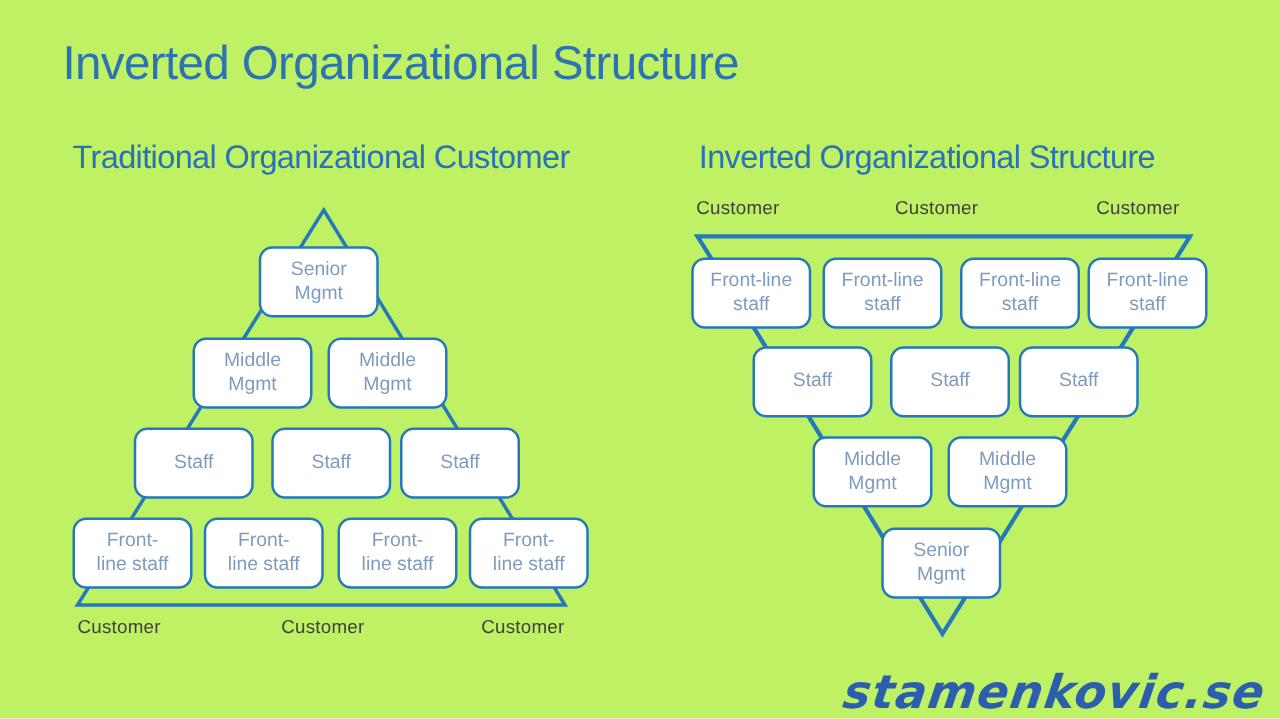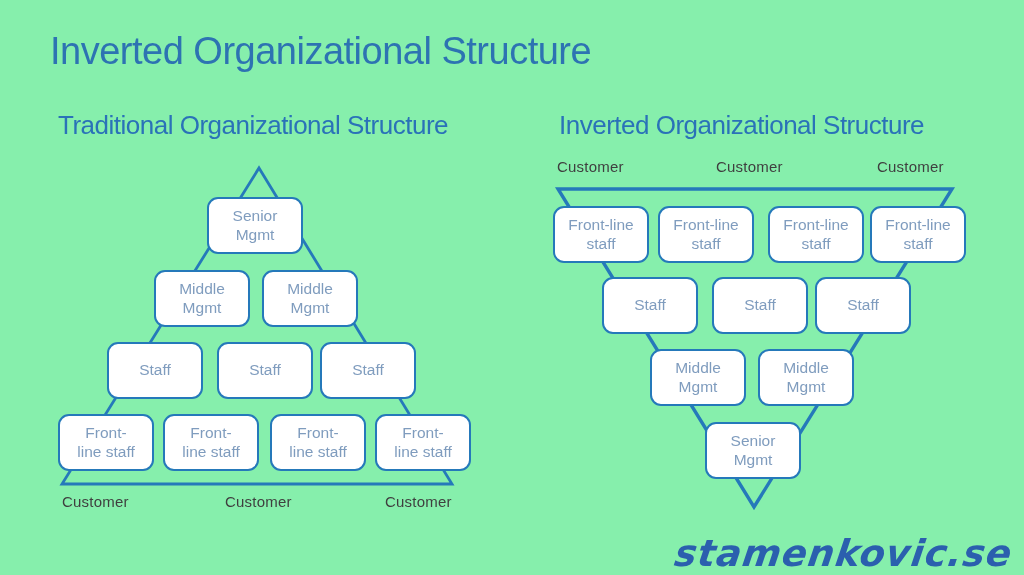--- a/index.html
+++ b/index.html
@@ -5,21 +5,21 @@
   html, body {
     margin: 0;
     padding: 0;
     background: #ffffff;
     font-family: "Liberation Sans", sans-serif;
   }
   .canvas {
     position: relative;
     width: 1024px;
     height: 575px;
-    background: #86efac;
+    background: #bef264;
     overflow: hidden;
   }
   .page-title {
     position: absolute;
     left: 50px;
     top: 30px;
     margin: 0;
     font-size: 38px;
     font-weight: 300;
     letter-spacing: -0.5px;
@@ -112,21 +112,21 @@
   .i-mid2    { left: 758px; top: 349px; }
   .i-senior  { left: 705px; top: 422px; }
 </style>
 </head>
 <body>
 
 <div class="canvas">
 
   <h1 class="page-title">Inverted Organizational Structure</h1>
 
-  <h2 class="subtitle trad">Traditional Organizational Structure</h2>
+  <h2 class="subtitle trad">Traditional Organizational Customer</h2>
   <h2 class="subtitle inv">Inverted Organizational Structure</h2>
 
   <svg class="outline-svg" viewBox="0 0 1024 575" xmlns="http://www.w3.org/2000/svg">
     <polygon points="259,168 452,484 62,484" fill="none" stroke="#2579ba" stroke-width="2.8" stroke-linejoin="miter"></polygon>
     <polygon points="558,189 952,189 754,507" fill="none" stroke="#2579ba" stroke-width="3.4" stroke-linejoin="miter"></polygon>
   </svg>
 
   <div class="node t-senior">Senior
 Mgmt</div>
   <div class="node t-mid1">Middle

